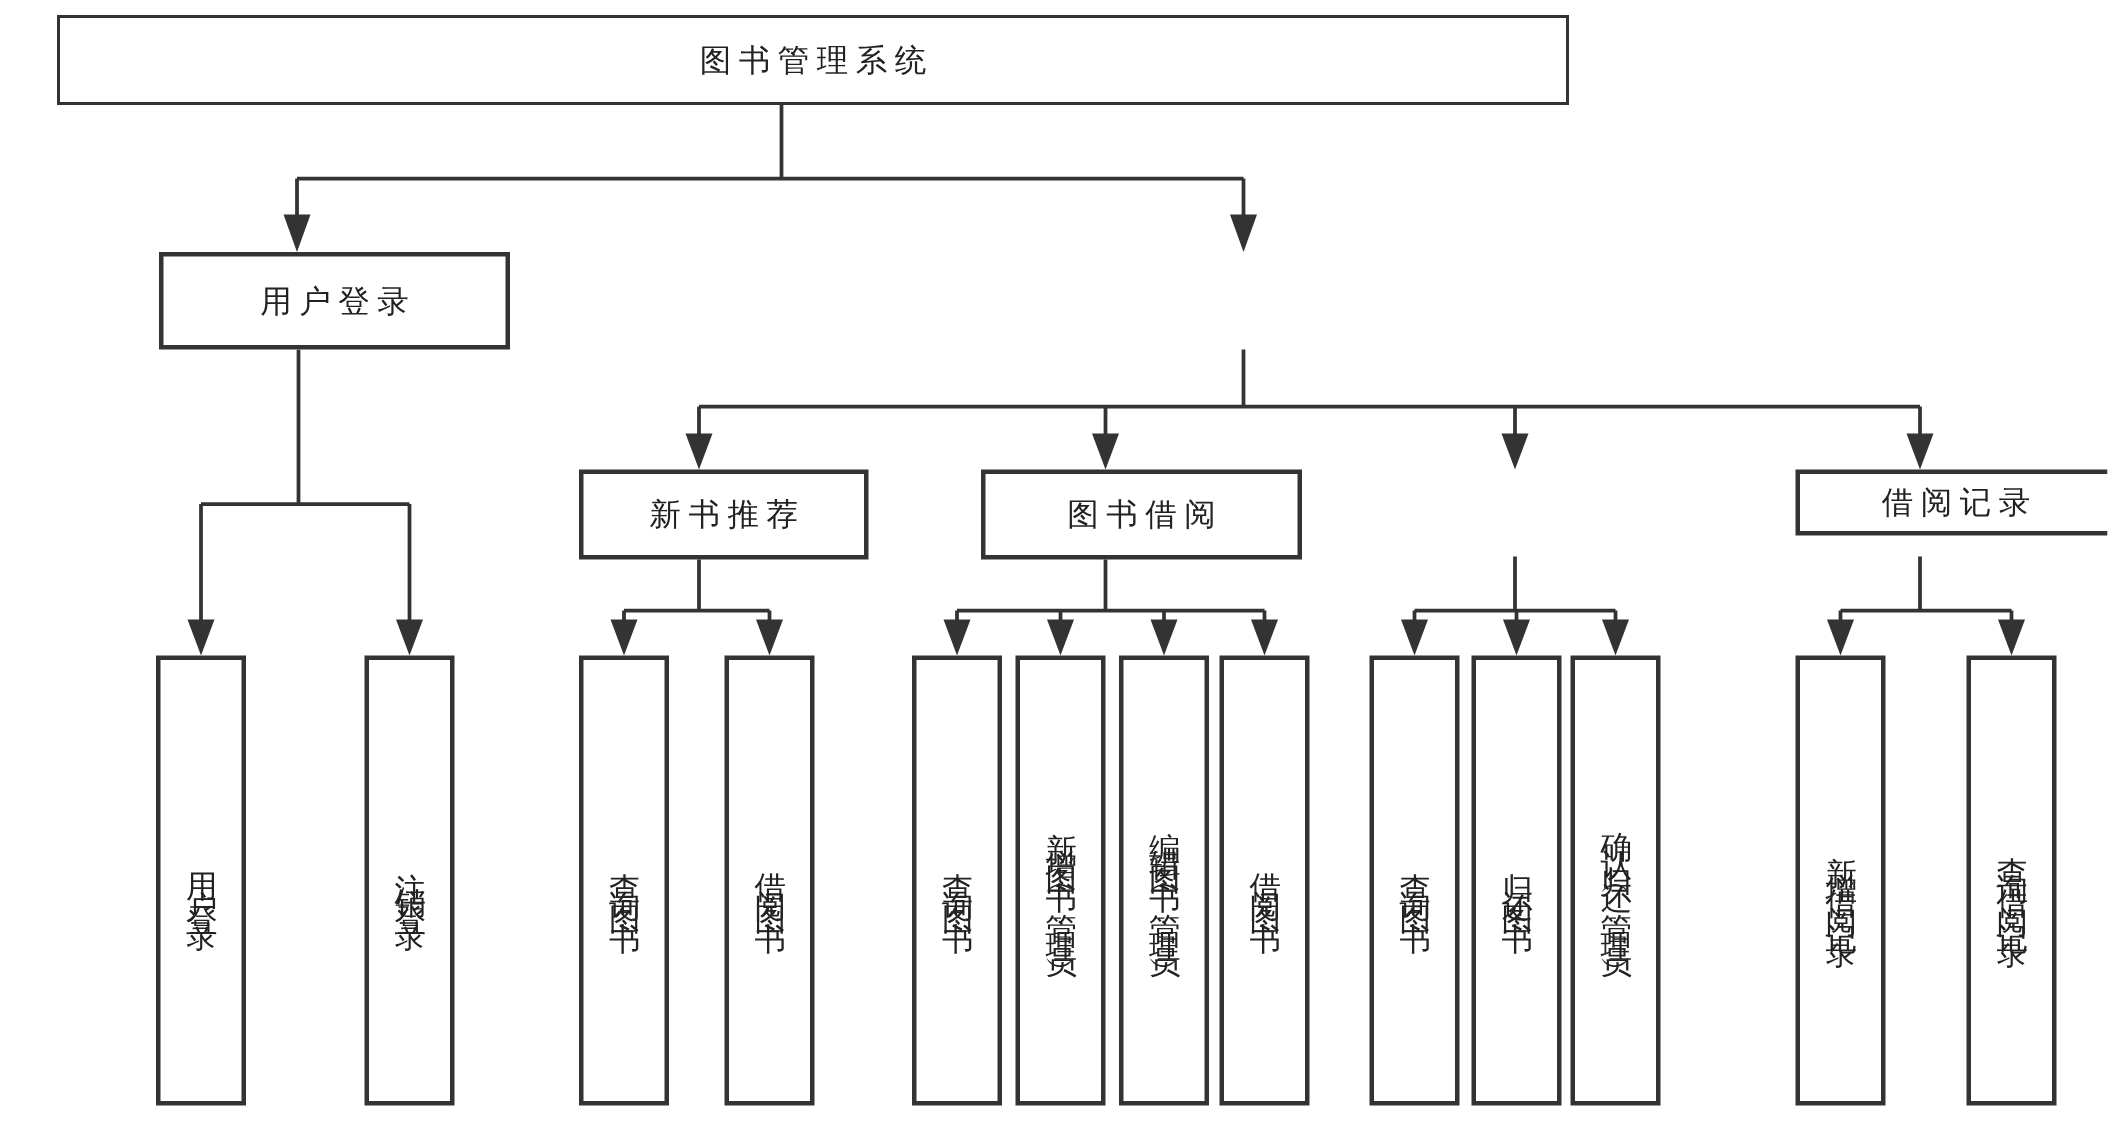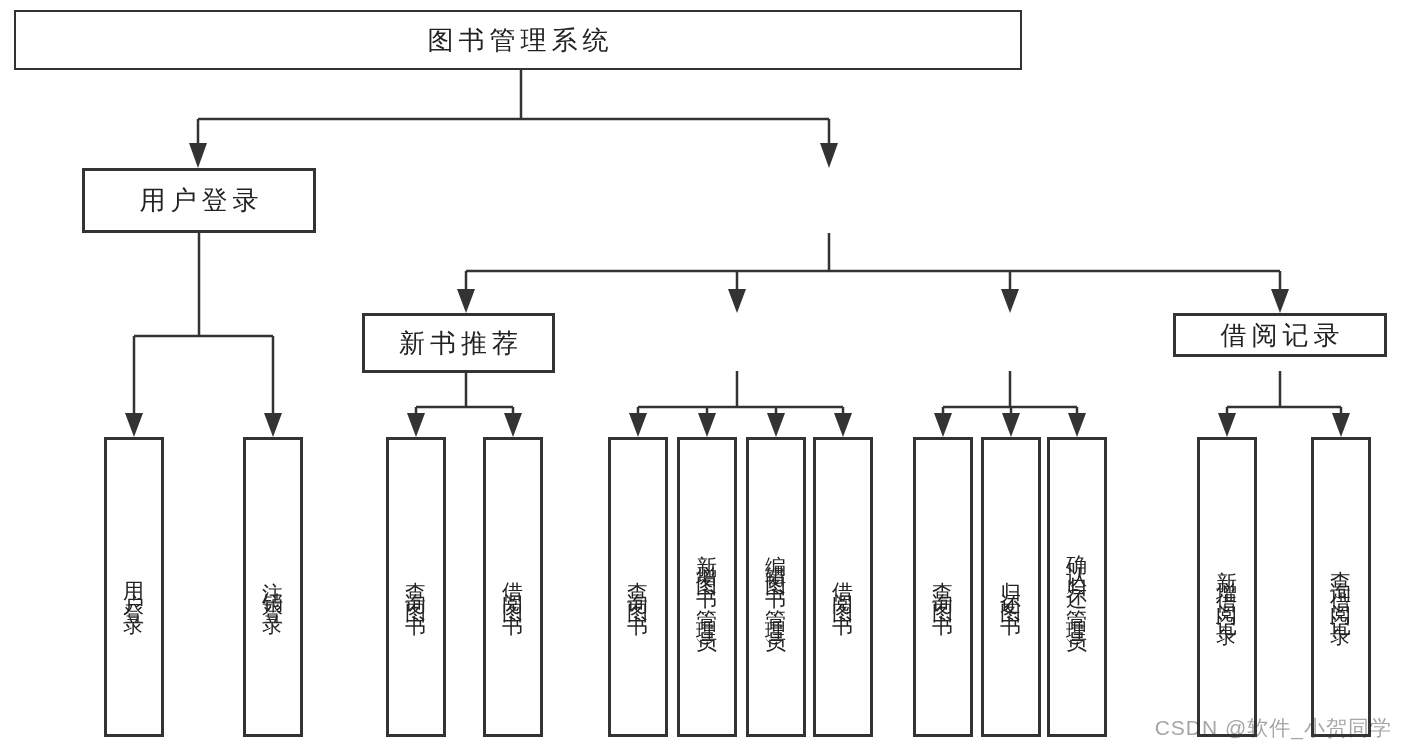--- a/index.html
+++ b/index.html
@@ -4,21 +4,21 @@
 <style>
   html,body{margin:0;padding:0;background:#ffffff;}
   .canvas{
     position:relative;width:1405px;height:747px;background:#ffffff;overflow:hidden;
     font-family:"Liberation Sans",sans-serif;color:#222222;
   }
   .wires{position:absolute;left:0;top:0;z-index:1;}
   .hbox{
     position:absolute;box-sizing:border-box;background:#ffffff;border:3px solid #333333;
     display:flex;align-items:center;justify-content:center;z-index:2;
-    font-size:26px;letter-spacing:5px;text-indent:5px;white-space:nowrap;
+    font-size:21px;letter-spacing:5px;text-indent:5px;white-space:nowrap;margin-left:24px;
   }
   .hbox.root{border-width:2px;}
   .leaf{
     position:absolute;box-sizing:border-box;background:#ffffff;border:3px solid #333333;
     top:437px;width:60px;height:300px;z-index:2;
     display:flex;align-items:center;justify-content:center;
   }
   .leaf .v{
     writing-mode:vertical-rl;text-orientation:mixed;line-height:1;
     font-size:21px;letter-spacing:11px;white-space:nowrap;
@@ -77,20 +77,23 @@
     <span>图书管理系统</span>
   </div>
 
   <div class="hbox" style="left:82px;top:168px;width:234px;height:65px">
     <span>用户登录</span>
   </div>
 
   <div class="hbox" style="left:362px;top:313px;width:193px;height:60px">
     <span>新书推荐</span>
   </div>
+  <div class="hbox" style="left:630px;top:313px;width:214px;height:60px">
+    <span>图书借阅</span>
+  </div>
   <div class="hbox" style="left:1173px;top:313px;width:214px;height:44px">
     <span>借阅记录</span>
   </div>
 
   <div class="leaf" style="left:104px">
     <span class="v">用户登录</span>
   </div>
   <div class="leaf" style="left:243px">
     <span class="v">注销登录</span>
   </div>
@@ -121,14 +124,13 @@
   <div class="leaf" style="left:1047px">
     <span class="v">确认归还（管理员）</span>
   </div>
   <div class="leaf" style="left:1197px">
     <span class="v">新增借阅记录</span>
   </div>
   <div class="leaf" style="left:1311px">
     <span class="v">查询借阅记录</span>
   </div>
 
-  <div class="watermark">CSDN @软件_小贺同学</div>
 </div>
 
 </body></html>

